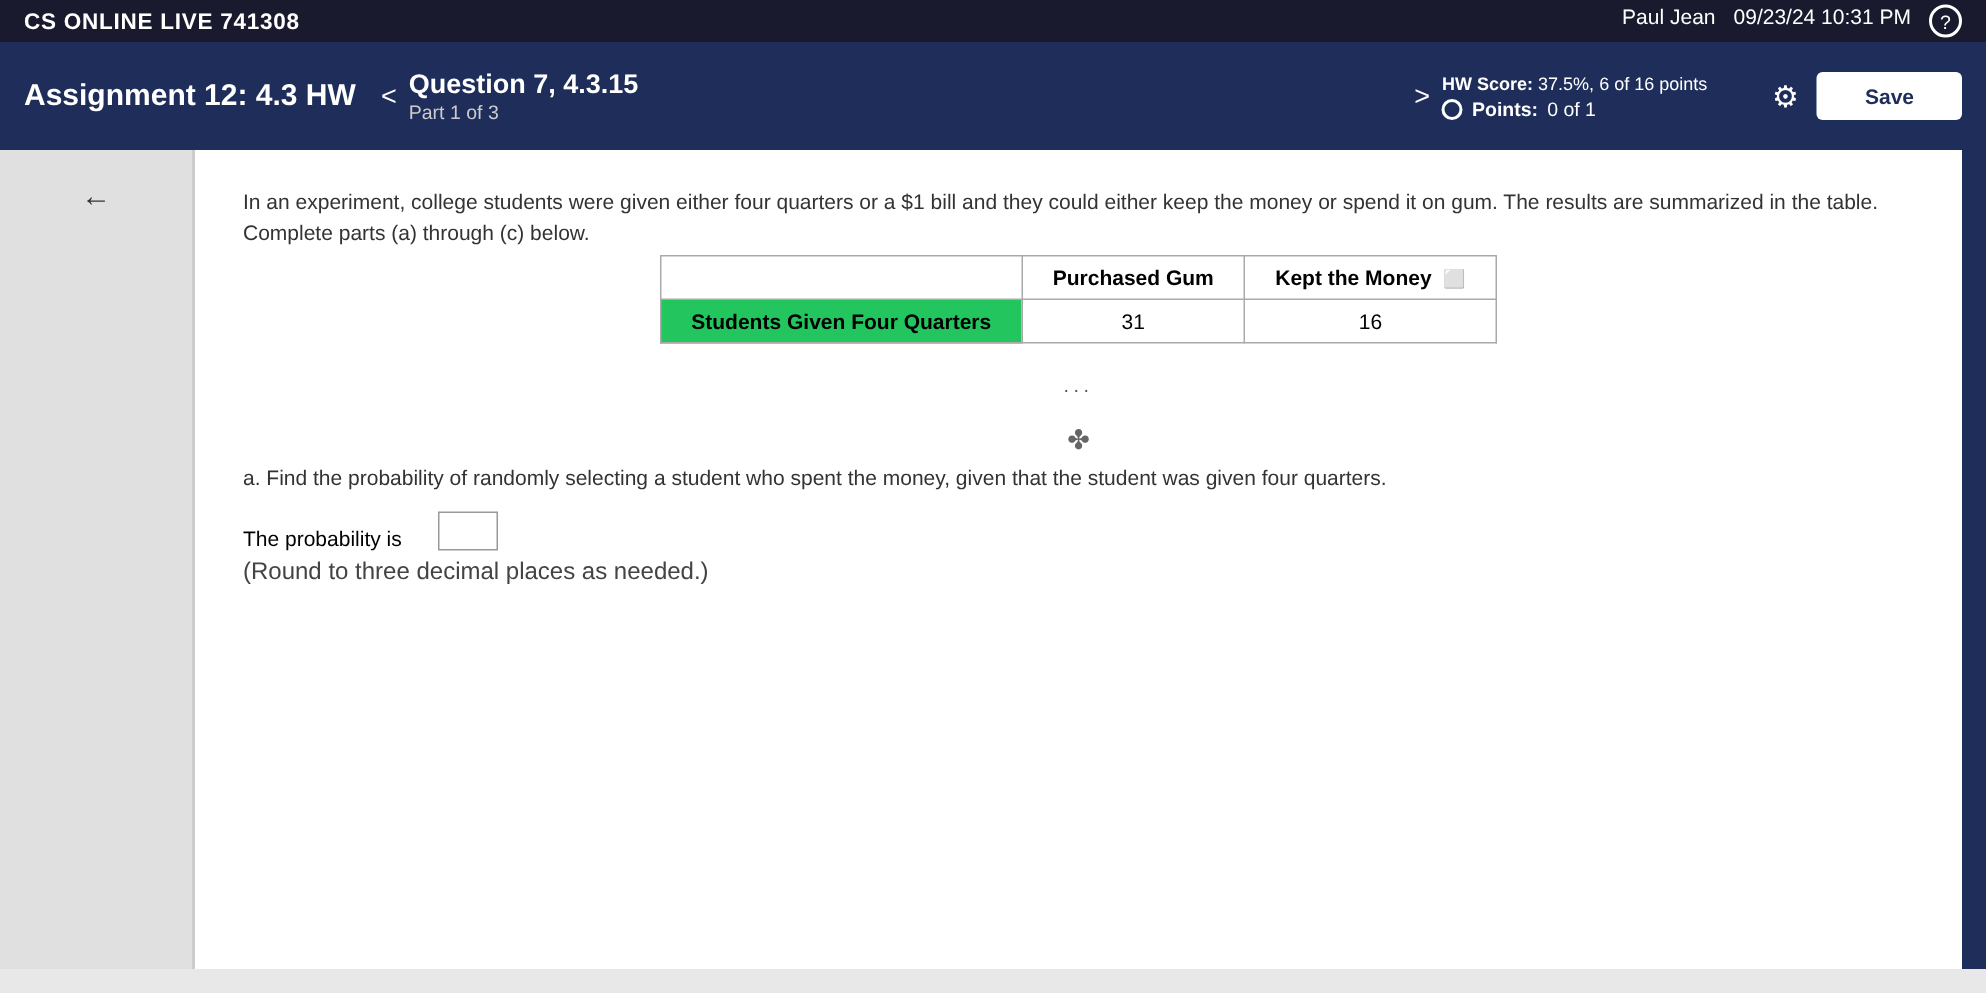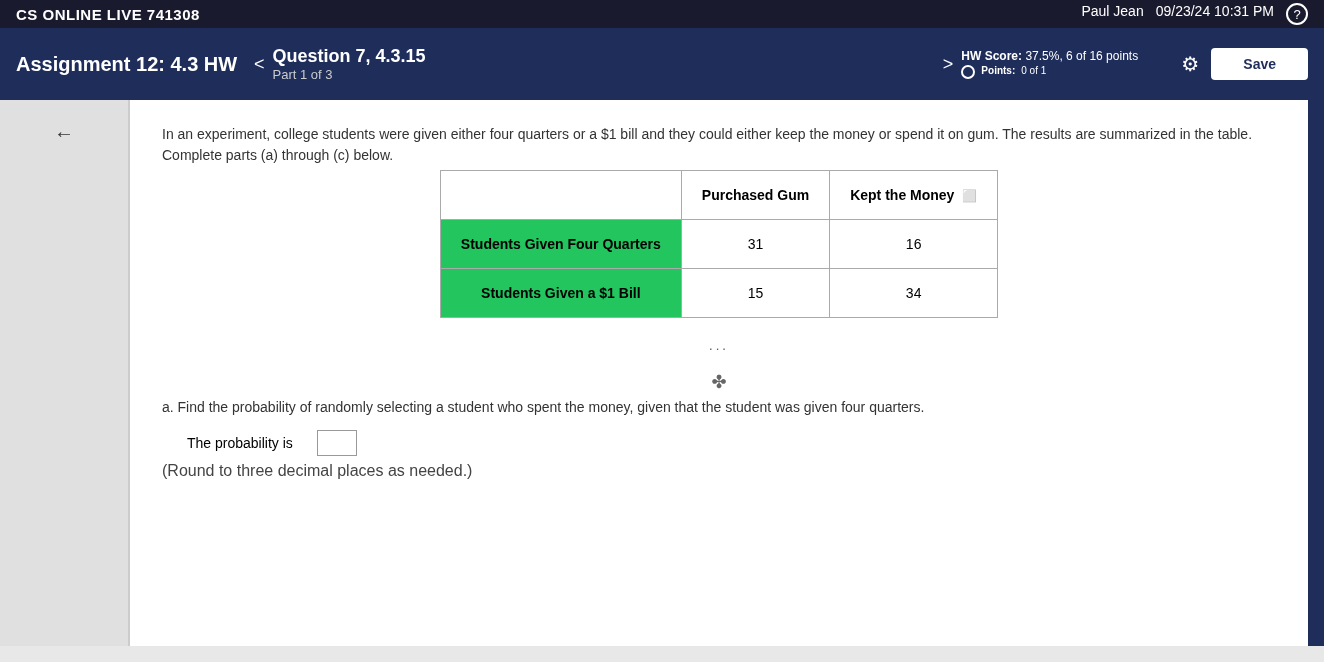--- a/index.html
+++ b/index.html
@@ -82,23 +82,23 @@
       min-width: 220px;
     }
     .hw-score {
       font-size: 12px;
     }
     .hw-score strong {
       font-weight: bold;
     }
     .points-row {
       display: flex;
-      align-items: flex-start;
+      align-items: flex-end;
       gap: 6px;
-      font-size: 10px;
+      font-size: 13px;
       margin-top: 2px;
     }
     .circle-icon {
       width: 14px;
       height: 14px;
       border: 2px solid white;
       border-radius: 50%;
       display: inline-block;
     }
     .header-right {
@@ -160,21 +160,21 @@
     }
 
     
     .data-table {
       border-collapse: collapse;
       margin: 0 auto 16px auto;
       font-size: 14px;
     }
     .data-table th, .data-table td {
       border: 1px solid #aaa;
-      padding: 16px 20px;
+      padding: 6px 20px;
       text-align: center;
     }
     .data-table th {
       font-weight: bold;
       background: white;
     }
     .data-table td.row-label {
       font-weight: bold;
       text-align: center;
       background: #22c55e;
@@ -199,25 +199,24 @@
 
     
     .part-label {
       font-size: 14px;
       color: #333;
       margin-bottom: 12px;
       line-height: 1.5;
     }
     .probability-row {
       display: flex;
-      align-items: center;
+      align-items: flex-end;
       gap: 24px;
       font-size: 14px;
       margin-bottom: 6px;
-      margin-left: 25px;
     }
     .answer-input {
       width: 40px;
       height: 26px;
       border: 1px solid #999;
       font-size: 14px;
       text-align: center;
     }
     .round-note {
       font-size: 16px;
@@ -289,25 +288,20 @@
             &nbsp;<span style="font-size:12px;">⬜</span>
           </th>
         </tr>
       </thead>
       <tbody>
         <tr>
           <td class="row-label">Students Given Four Quarters</td>
           <td>31</td>
           <td>16</td>
         </tr>
-        <tr>
-          <td class="row-label">Students Given a $1 Bill</td>
-          <td>15</td>
-          <td>34</td>
-        </tr>
       </tbody>
     </table>
 
     <div class="dots-divider">
       <span style="font-size:13px; letter-spacing:3px; color:#555;">...</span>
     </div>
 
     <div class="move-icon">
       <span>✤</span>
     </div>

